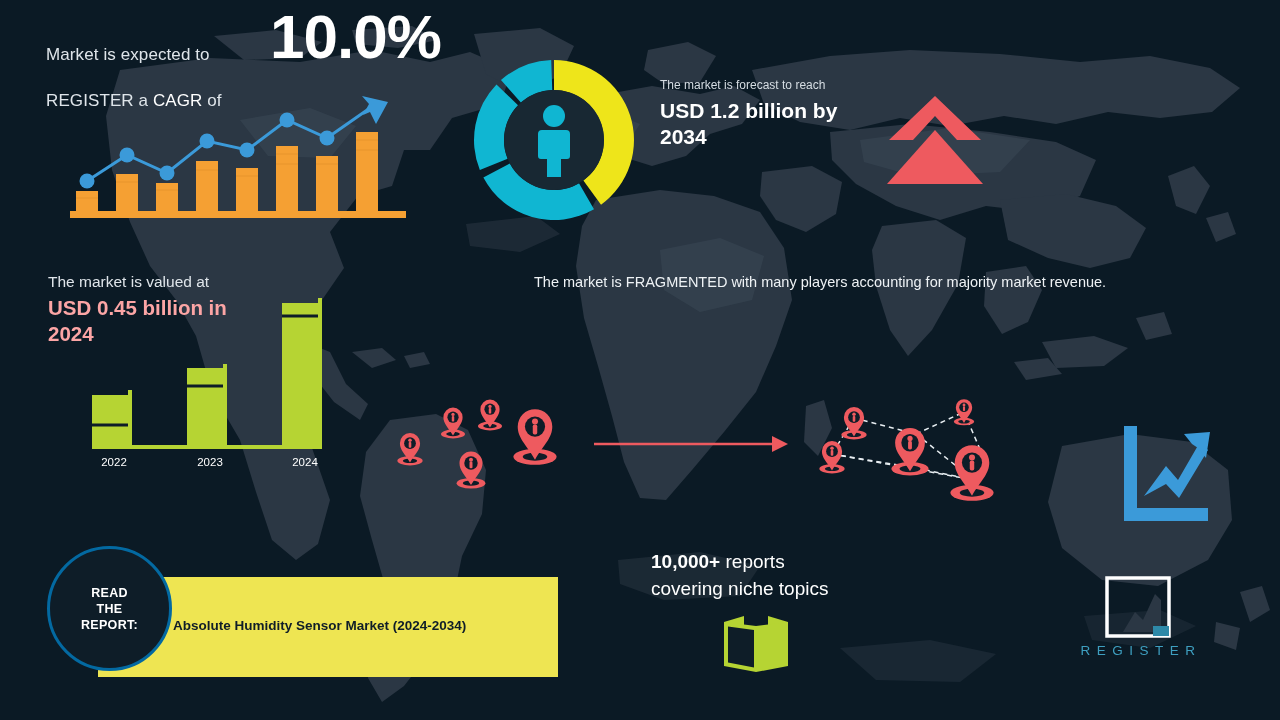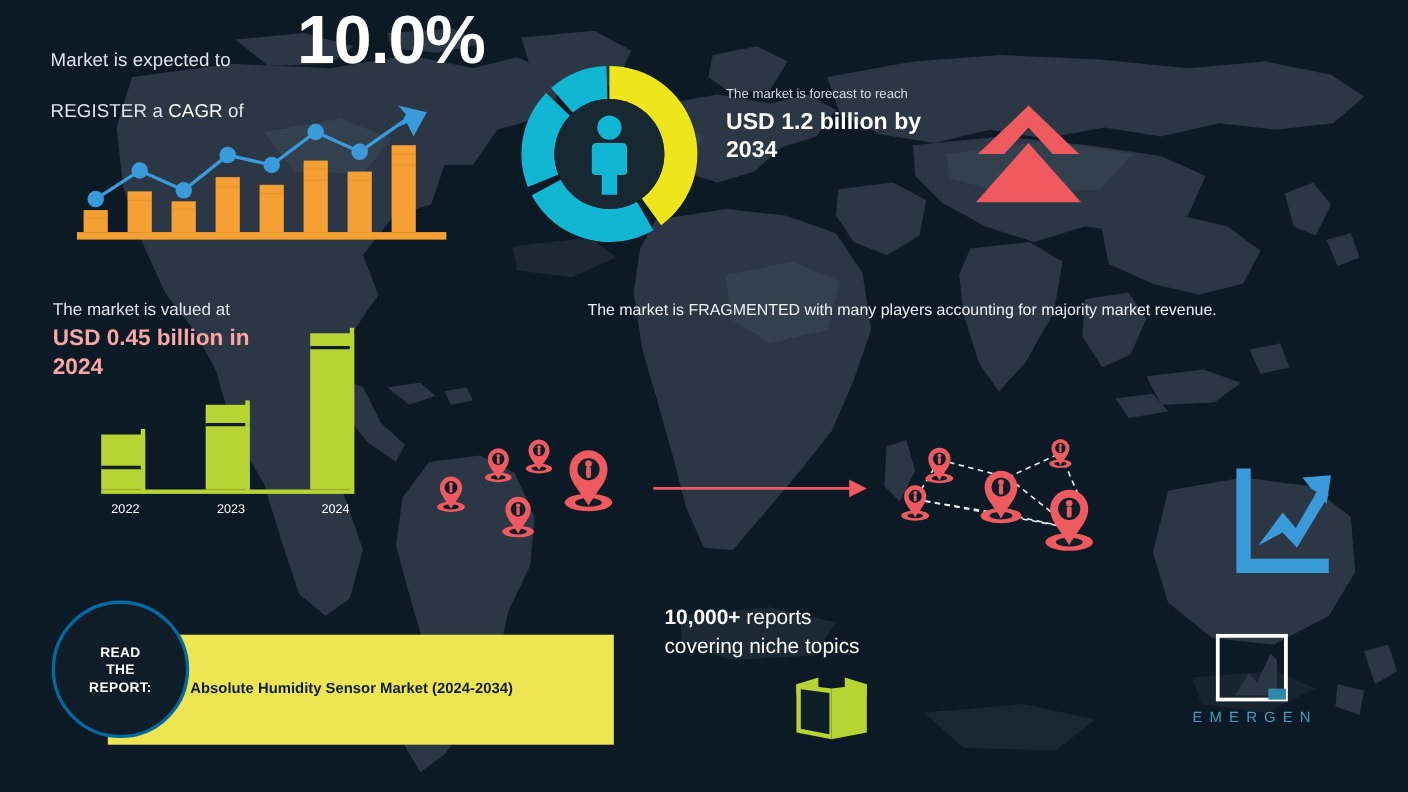--- a/index.html
+++ b/index.html
@@ -73,21 +73,21 @@
     position: absolute; left: 47px; top: 546px; width: 125px; height: 125px;
     border-radius: 50%; background: #0e1d28; border: 3px solid #0369a1;
     z-index: 6; display: flex; align-items: center; justify-content: center;
   }
   #report-cta {
     font-size: 12.5px; font-weight: 700; color: #fff; text-align: center;
     line-height: 16px; letter-spacing: .3px;
   }
 
   
-  #reports-block { position: absolute; left: 604px; top: 548px; z-index: 5; }
+  #reports-block { position: absolute; left: 651px; top: 548px; z-index: 5; }
   #reports-count { font-size: 19px; line-height: 27px; color: #fff; }
   #reports-count b { font-weight: 700; }
   #book-icon { position: absolute; left: 722px; top: 614px; width: 68px; height: 60px; z-index: 5; }
 
   
   #logo { position: absolute; left: 1020px; top: 576px; width: 236px; height: 128px; z-index: 5; text-align: center; }
   #logo-mark { margin: 0 auto; width: 66px; height: 62px; }
   #logo-name { font-size: 33px; font-weight: 700; letter-spacing: .5px; color: #fff; line-height: 34px; }
   #logo-sub { font-size: 13.5px; letter-spacing: 6.5px; color: #3e9fc0; line-height: 18px; padding-left: 6px; }
 </style>
@@ -376,16 +376,16 @@
     <path d="M34 12 L2 8 L2 52 L34 58 Z" fill="#b6d433"></path>
     <path d="M32 16 L6 12.5 L6 48.5 L32 53.5 Z" fill="#0e1d28"></path>
   </svg>
 
   <div id="logo">
     <svg id="logo-mark" viewBox="0 0 66 62" width="66" height="62">
       <rect x="2" y="2" width="62" height="58" fill="none" stroke="#ffffff" stroke-width="3.5"></rect>
       <path d="M18 56 L30 36 L38 44 L50 18 L56 24 L56 56 Z" fill="#2b3744"></path>
       <rect x="48" y="50" width="16" height="10" fill="#2e89a8"></rect>
     </svg>
-    <div id="logo-sub">EMERGEN</div>
+    <div id="logo-sub">REGISTER</div>
   </div>
 
 </div>
 
 </body></html>

